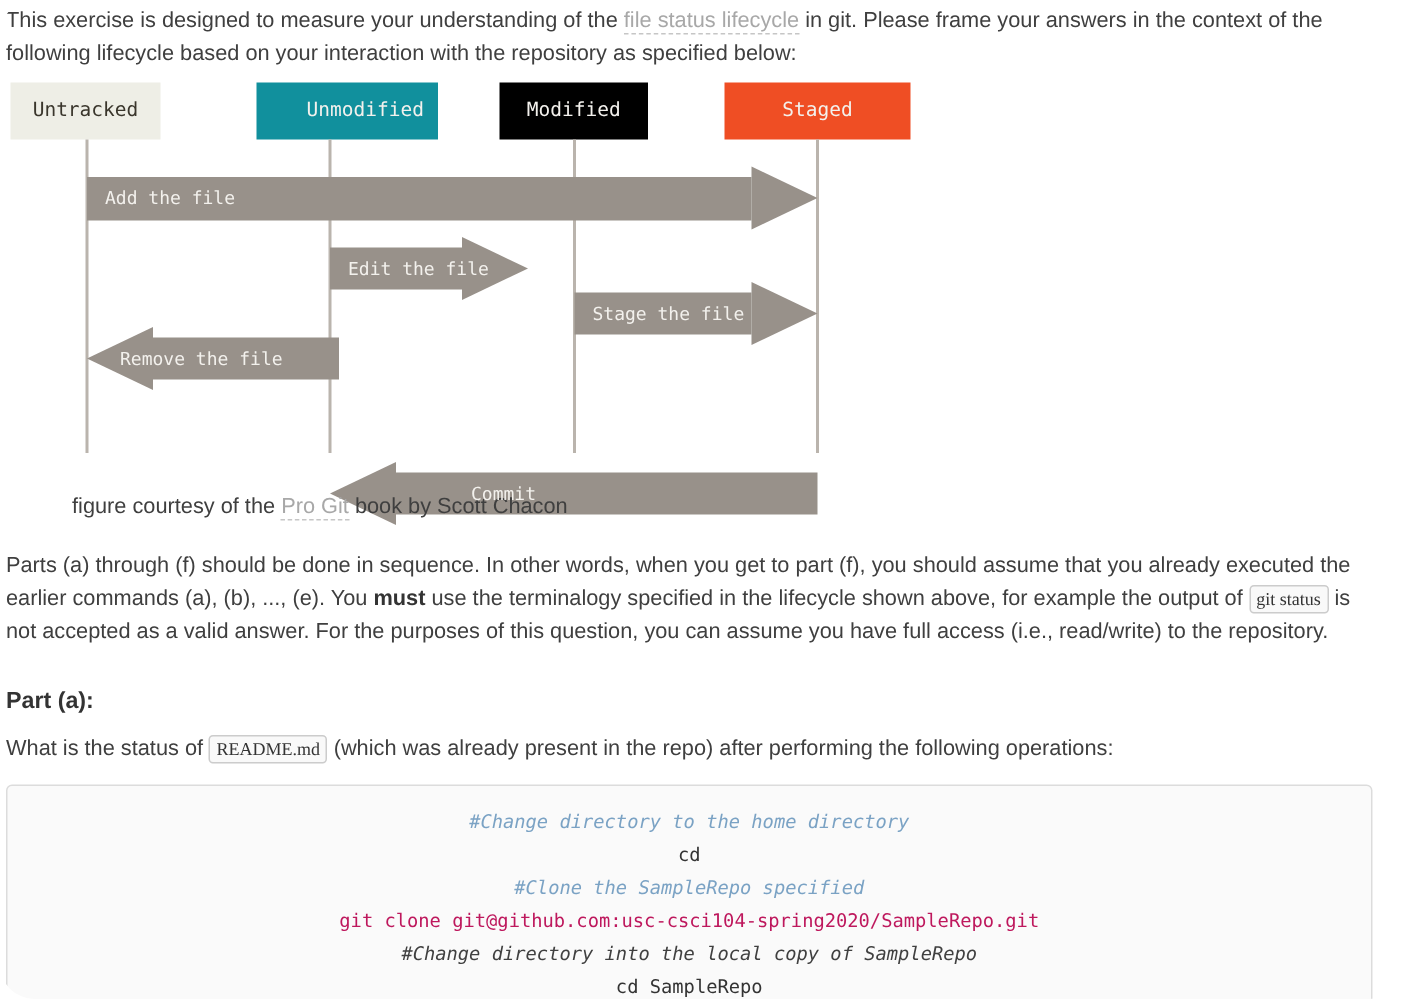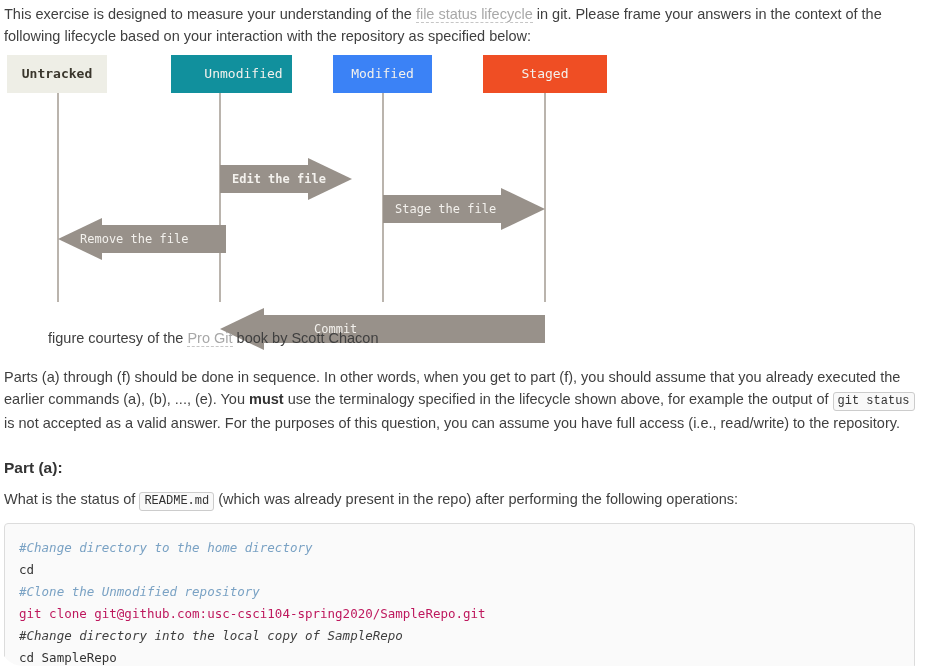--- a/index.html
+++ b/index.html
@@ -13,21 +13,21 @@
   .caption  { top:327px; left:48px; }
   .parts    { top:366px; left:4px; width:912px; }
   .question { top:488px; left:4px; width:912px; }
   .part-heading {
     position:absolute; top:459px; left:4px; margin:0;
     font-size:15.5px; font-weight:bold; color:#333;
   }
   .glink { color:#a8a8a8; text-decoration:none; border-bottom:1px dashed #c6c6c6; cursor:pointer; }
   b { color:#333; }
   .chip {
-    font-family:Liberation Mono, monospace;
+    font-family:Liberation Serif, serif;
     font-size:12px; background:#f9f9f9; border:1px solid #ccc;
     border-radius:3px; padding:1px 4px 2px; color:#333; white-space:nowrap;
   }
 
   
   .diagram {
     position:absolute; top:55px; left:4px; width:616px; height:250px;
     font-family:"DejaVu Sans Mono","Liberation Mono",monospace;
   }
   .state {
@@ -45,61 +45,66 @@
   .abody { position:absolute; top:7px; }
   .ahead { position:absolute; width:0; height:0; top:0;
            border-top:21px solid transparent; border-bottom:21px solid transparent; }
   .arrow.right .ahead { right:0; border-left-width:44px; border-left-style:solid; }
   .arrow.left  .ahead { left:0;  border-right-width:44px; border-right-style:solid; }
   .albl { position:absolute; top:7px; font-size:12px; color:#f3f1ed; white-space:nowrap; z-index:2; }
 
   .a-add    { left:54px;  top:56px;  width:487px; height:43px; }
   .a-add .abody    { left:0; right:44px; height:29px; }
   .a-add .albl     { left:12px; line-height:29px; }
-  .a-edit   { left:216px; top:103px; width:132px; height:42px;font-weight:bold; }
+  .a-edit   { left:216px; top:103px; width:132px; height:42px; }
   .a-edit .abody   { left:0; right:44px; height:28px; }
   .a-edit .albl    { left:12px; line-height:28px; }
   .a-stage  { left:379px; top:133px; width:162px; height:42px; }
   .a-stage .abody  { left:0; right:44px; height:28px; }
   .a-stage .albl   { left:12px; line-height:28px; }
   .a-remove { left:54px;  top:163px; width:168px; height:42px; }
   .a-remove .abody { left:44px; right:0; height:28px; }
   .a-remove .albl  { left:22px; line-height:28px; }
   .a-commit { left:216px; top:253px; width:325px; height:42px; }
   .a-commit .abody { left:44px; right:0; height:28px; }
   .a-commit .albl  { left:94px; line-height:28px; }
 
   
   .codeblock {
     position:absolute; top:523px; left:4px; width:911px; height:175px;
     background:#fafafa; border:1px solid #dcdcdc; border-radius:4px;
     box-sizing:border-box; padding:13px 14px;
     font-family:"DejaVu Sans Mono","Liberation Mono",monospace; font-size:12.5px;
   }
-  .cline { height:22px; line-height:22px; white-space:pre; }
+  .cline { height:22px; line-height:22px; white-space:pre;text-align:center; }
   .cline.comment { font-style:italic; }
 </style>
 </head>
 <body>
 
 <div class="page">
 
   <p class="para intro"><span>This exercise is designed to measure your understanding of the </span><a href="#" class="glink">file status lifecycle</a><span> in git. Please frame your answers in the context of the following lifecycle based on your interaction with the repository as specified below:</span></p>
 
   <div class="diagram">
-    <div class="state s0" style="background-color: rgb(238, 238, 230); color: rgb(58, 54, 44); font-weight: bold;">Untracked</div>
+    <div class="state s0" style="background-color: rgb(238, 238, 230); color: rgb(58, 54, 44);">Untracked</div>
     <div class="state s1" style="background-color: rgb(17, 144, 157); color: rgb(243, 241, 237);">Unmodified</div>
-    <div class="state s2" style="background-color: #3b82f6; color: rgb(243, 241, 237);">Modified</div>
+    <div class="state s2" style="background-color: #000000; color: rgb(243, 241, 237);">Modified</div>
     <div class="state s3" style="background-color: rgb(239, 78, 36); color: rgb(243, 241, 237);">Staged</div>
 
     <div class="vline v0" style="background-color: rgb(186, 180, 173);"></div>
     <div class="vline v1" style="background-color: rgb(186, 180, 173);"></div>
     <div class="vline v2" style="background-color: rgb(186, 180, 173);"></div>
     <div class="vline v3" style="background-color: rgb(186, 180, 173);"></div>
 
+    <div class="arrow right a-add">
+      <div class="abody" style="background-color: rgb(152, 145, 138);"></div>
+      <div class="ahead" style="border-left-color: rgb(152, 145, 138);"></div>
+      <span class="albl">Add the file</span>
+    </div>
     <div class="arrow right a-edit">
       <div class="abody" style="background-color: rgb(152, 145, 138);"></div>
       <div class="ahead" style="border-left-color: rgb(152, 145, 138);"></div>
       <span class="albl">Edit the file</span>
     </div>
     <div class="arrow right a-stage">
       <div class="abody" style="background-color: rgb(152, 145, 138);"></div>
       <div class="ahead" style="border-left-color: rgb(152, 145, 138);"></div>
       <span class="albl">Stage the file</span>
     </div>
@@ -119,19 +124,19 @@
 
   <p class="para parts"><span>Parts (a) through (f) should be done in sequence. In other words, when you get to part (f), you should assume that you already executed the earlier commands (a), (b), ..., (e). You </span><b>must</b><span> use the terminalogy specified in the lifecycle shown above, for example the output of </span><span class="chip">git status</span><span> is not accepted as a valid answer. For the purposes of this question, you can assume you have full access (i.e., read/write) to the repository.</span></p>
 
   <h4 class="part-heading">Part (a):</h4>
 
   <p class="para question"><span>What is the status of </span><span class="chip">README.md</span><span> (which was already present in the repo) after performing the following operations:</span></p>
 
   <div class="codeblock">
     <div class="cline comment" style="color: rgb(122, 162, 196);">#Change directory to the home directory</div>
     <div class="cline command" style="color: rgb(51, 51, 51);">cd</div>
-    <div class="cline comment" style="color: rgb(122, 162, 196);">#Clone the Unmodified repository</div>
+    <div class="cline comment" style="color: rgb(122, 162, 196);">#Clone the SampleRepo specified</div>
     <div class="cline command" style="color: #be185d;">git clone git@github.com:usc-csci104-spring2020/SampleRepo.git</div>
     <div class="cline comment" style="color: #404040;">#Change directory into the local copy of SampleRepo</div>
     <div class="cline command" style="color: rgb(51, 51, 51);">cd SampleRepo</div>
   </div>
 
 </div>
 
 </body></html>

